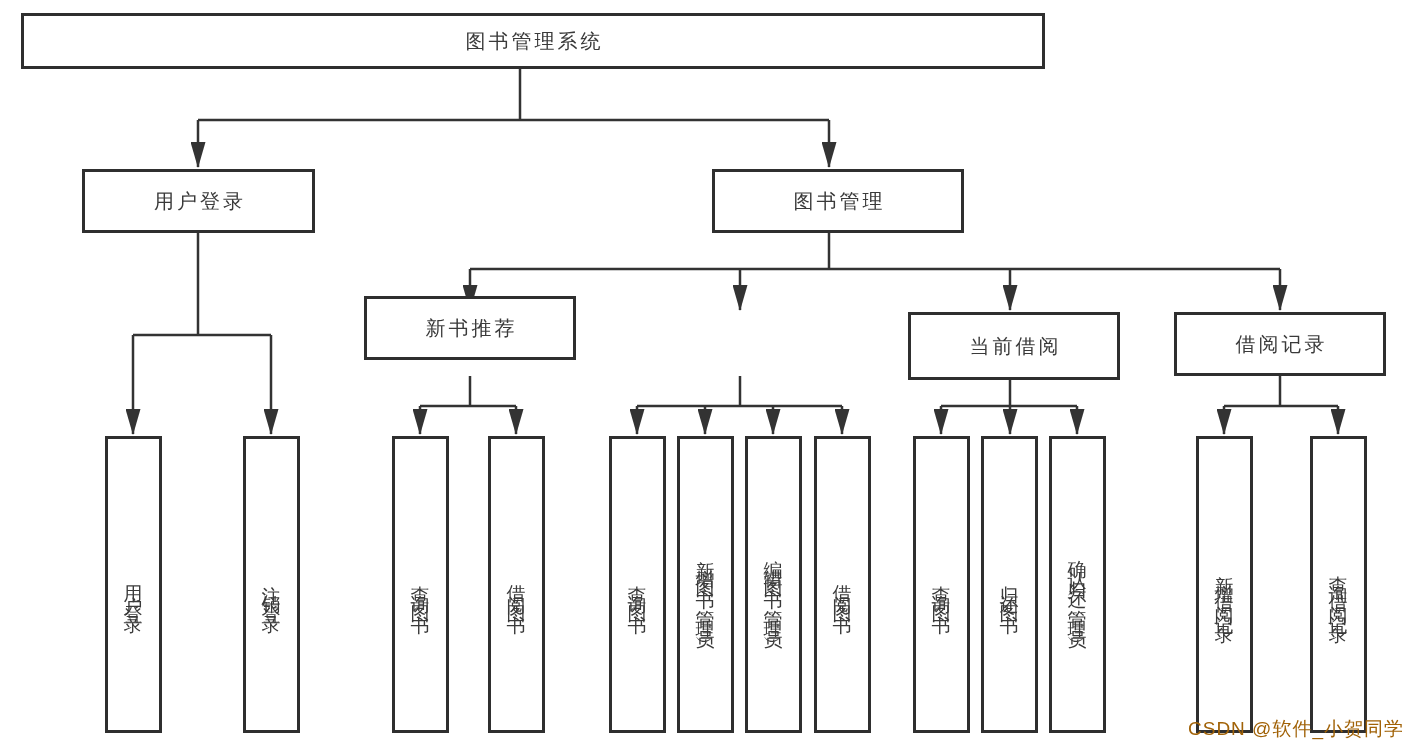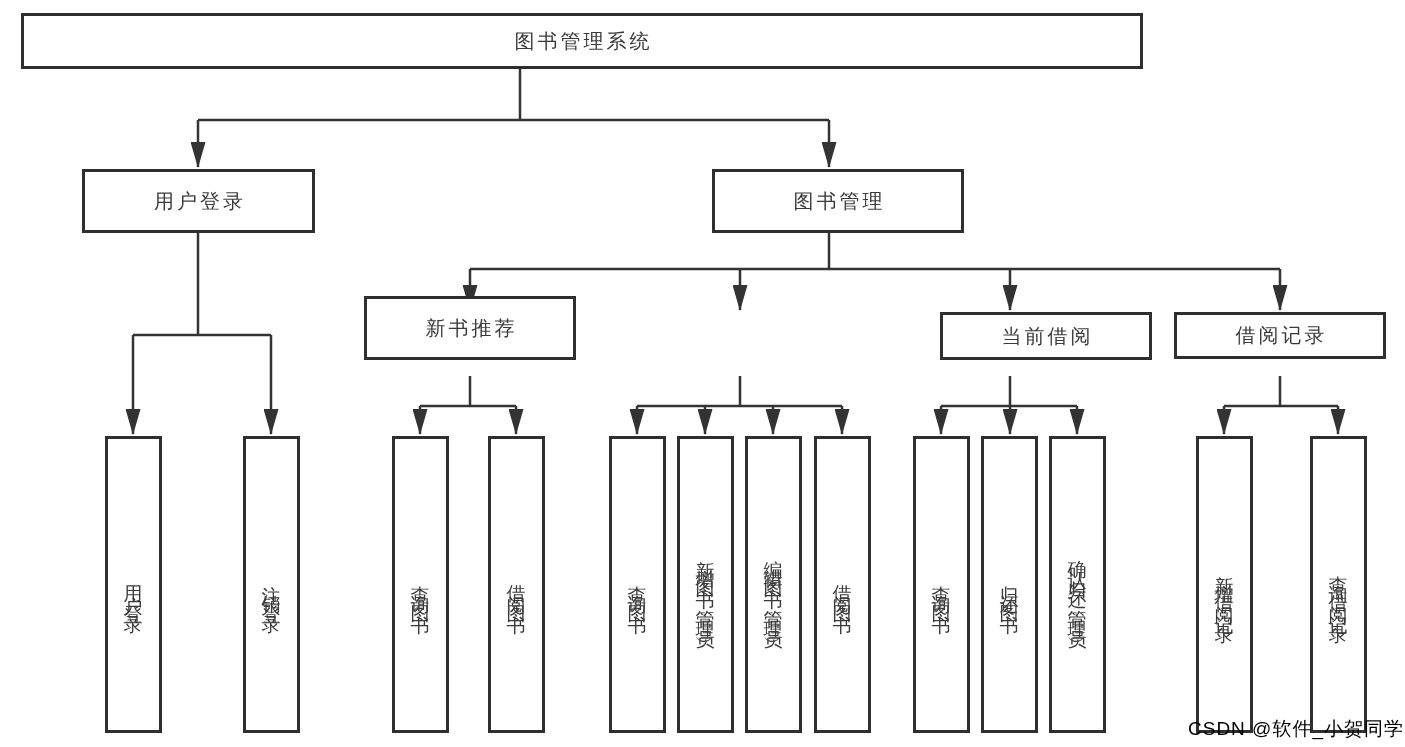--- a/index.html
+++ b/index.html
@@ -36,29 +36,29 @@
   }
   .v-node span {
     writing-mode: vertical-rl;
     text-orientation: mixed;
     font-size: 19px;
     line-height: 1;
     letter-spacing: 10px;
     margin-bottom: -10px;
   }
   
-  #n-root   { left: 21px;  top: 13px;  width: 1122px; height: 56px; }
+  #n-root   { left: 21px;  top: 13px;  width: 1024px; height: 56px; }
   
   #n-login  { left: 82px;  top: 169px; width: 233px;  height: 64px; }
   #n-mgmt   { left: 712px; top: 169px; width: 252px;  height: 64px; }
   
   #n-rec    { left: 364px;  top: 296px; width: 212px; height: 64px; }
   #n-borrow { left: 633px;  top: 312px; width: 214px; height: 64px; }
-  #n-cur    { left: 940px;  top: 312px; width: 212px; height: 48px; }
-  #n-recd   { left: 1174px; top: 312px; width: 212px; height: 47px; }
+  #n-cur    { left: 908px;  top: 312px; width: 212px; height: 68px; }
+  #n-recd   { left: 1174px; top: 312px; width: 212px; height: 64px; }
   
   .leaf { top: 436px; width: 57px; height: 297px; }
   #l-a1 { left: 105px;  }
   #l-a2 { left: 243px;  }
   #l-b1 { left: 392px;  }
   #l-b2 { left: 488px;  }
   #l-c1 { left: 609px;  }
   #l-c2 { left: 677px;  }
   #l-c3 { left: 745px;  }
   #l-c4 { left: 814px;  }
@@ -66,21 +66,21 @@
   #l-d2 { left: 981px;  }
   #l-d3 { left: 1049px; }
   #l-e1 { left: 1196px; }
   #l-e2 { left: 1310px; }
   #watermark {
     position: absolute;
     left: 1188px;
     top: 716px;
     font-size: 19px;
     letter-spacing: 1px;
-    color: #000000;
+    color: #a16207;
     z-index: 2;
     white-space: nowrap;
   }
 </style>
 </head>
 <body>
 
 <div id="stage">
 
   <svg id="wires" viewBox="0 0 1405 747" xmlns="http://www.w3.org/2000/svg">

